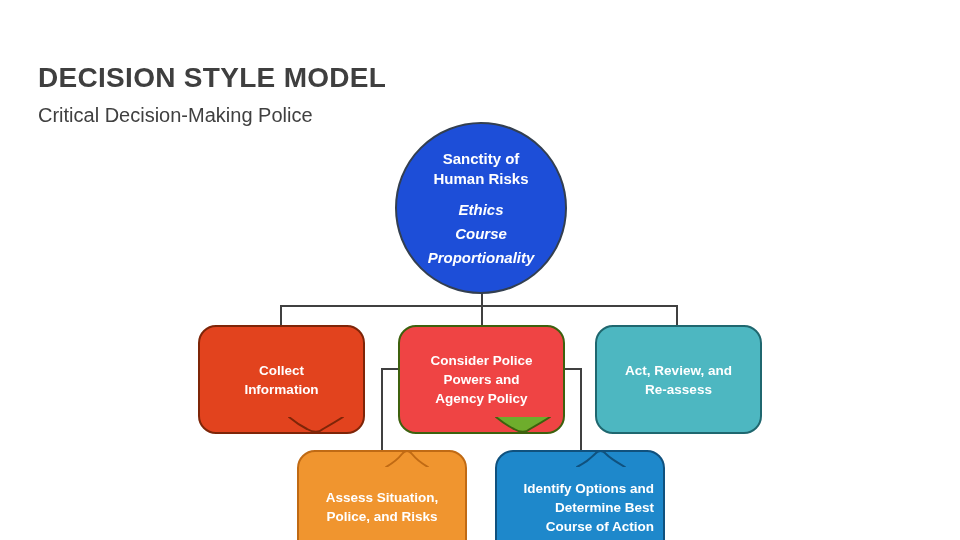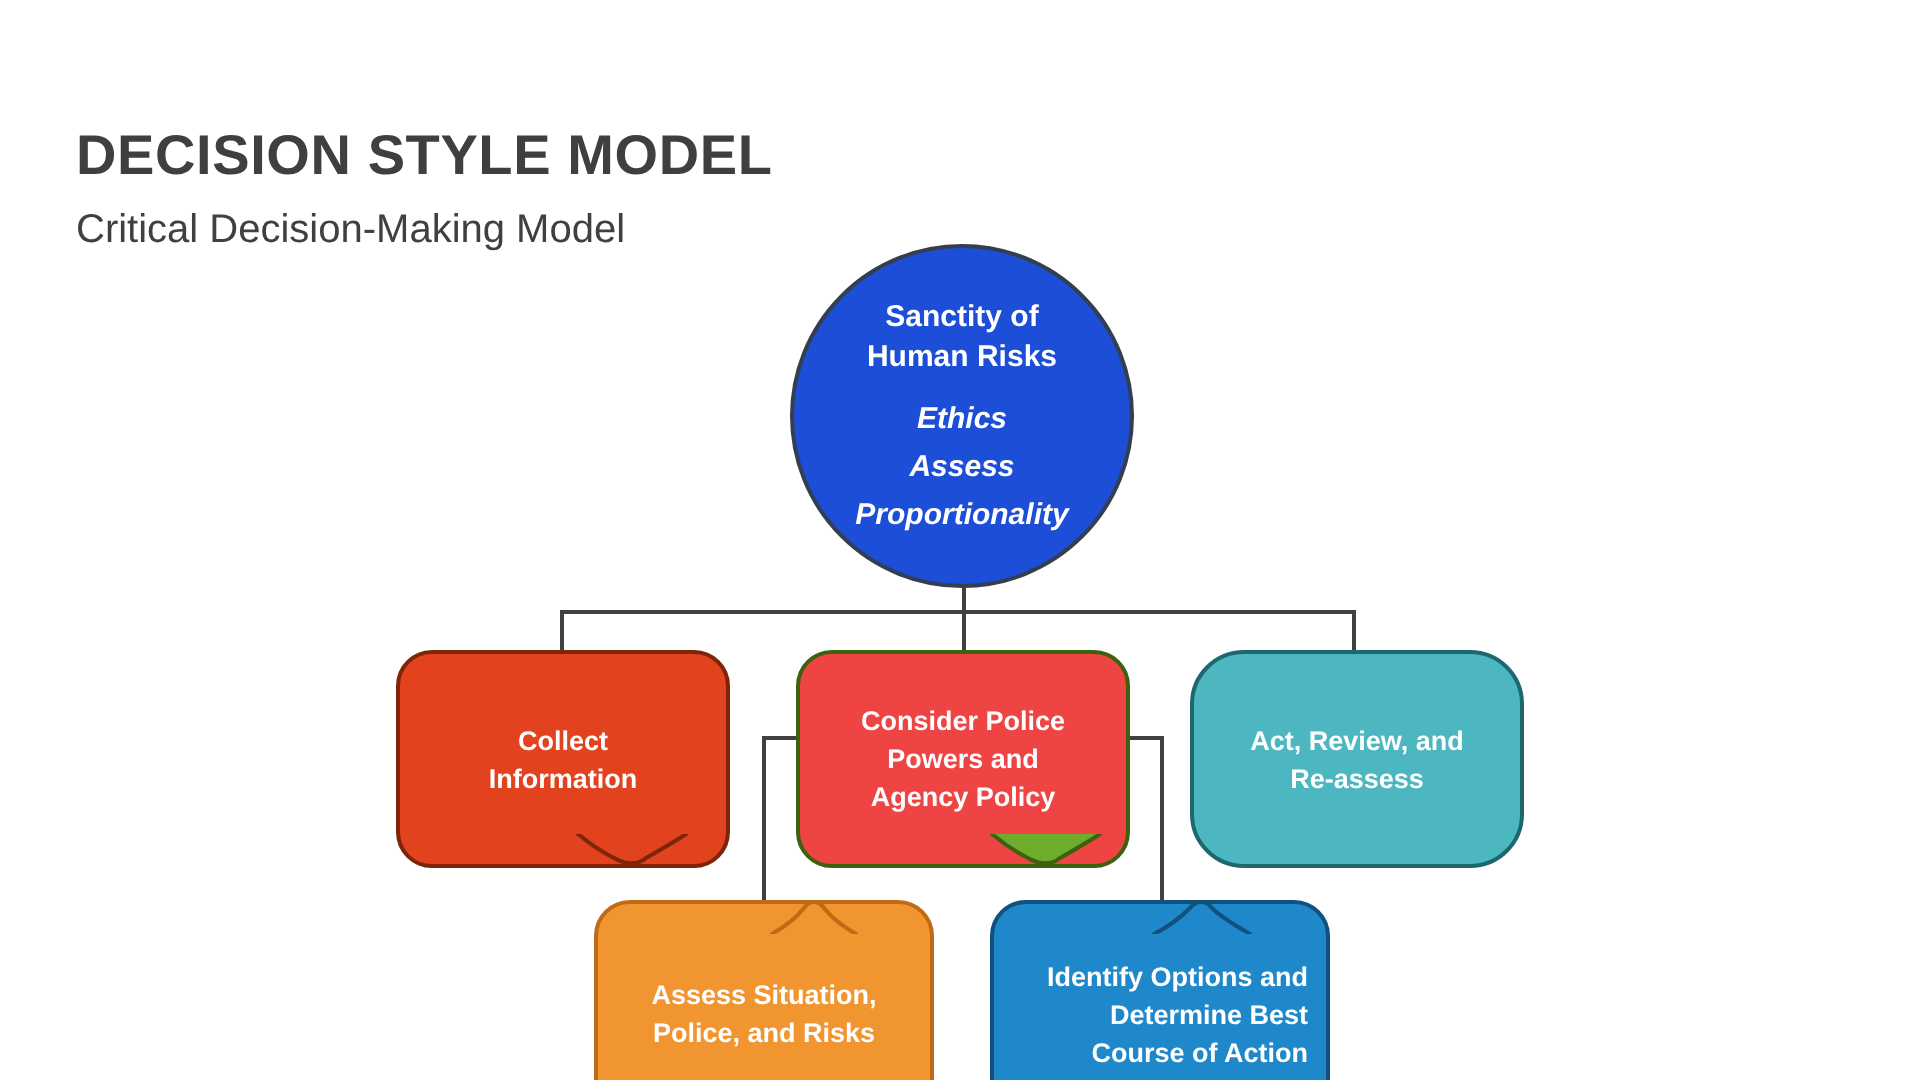--- a/index.html
+++ b/index.html
@@ -41,59 +41,59 @@
   .tail-down{top:100%;margin-top:-15px;}
   .tail-up{bottom:100%;margin-bottom:-15px;}
   .tail path{stroke-width:2;stroke-linejoin:round;stroke-linecap:round;}
 </style>
 </head>
 <body>
 
 <div class="stage">
 
   <div class="title">DECISION STYLE MODEL</div>
-  <div class="subtitle">Critical Decision-Making Model</div>
+  <div class="subtitle">Critical Decision-Making Police</div>
 
   <svg class="connector-layer" viewBox="0 0 960 540" xmlns="http://www.w3.org/2000/svg">
     <g stroke-width="2" fill="none" stroke="#404040">
       <path d="M482 240 L482 260"></path>
       <path d="M281 260 L677 260"></path>
       <path d="M281 259 L281 281"></path>
       <path d="M482 259 L482 281"></path>
       <path d="M677 259 L677 281"></path>
       <path d="M398 323 L382 323 L382 404"></path>
       <path d="M565 323 L581 323 L581 404"></path>
     </g>
   </svg>
 
   <div class="circle" style="background-color: #1d4ed8; border-color: rgb(51, 63, 80);">
     <div class="circle-title">
       <div>Sanctity of</div>
       <div>Human Risks</div>
     </div>
     <div class="circle-value">Ethics</div>
-    <div class="circle-value">Assess</div>
+    <div class="circle-value">Course</div>
     <div class="circle-value">Proportionality</div>
   </div>
 
   <div class="bubble row-top box-collect" style="background-color: rgb(226, 67, 30); border-color: rgb(126, 37, 8);">
     <span>Collect Information</span>
     <svg class="tail tail-down" style="left:88px;" width="56" height="18">
       <path d="M1 0 C7 5, 13 9, 19 12 C25 15.5, 31 15.5, 35 12 C42 8, 49 4, 55 0" fill="#E2431E" stroke="#7E2508"></path>
     </svg>
   </div>
 
   <div class="bubble row-top box-consider" style="background-color: #ef4444; border-color: rgb(61, 97, 14); justify-content: flex-end;">
     <span>Consider Police Powers and Agency Policy</span>
     <svg class="tail tail-down" style="left:95px;" width="56" height="18">
       <path d="M1 0 C7 5, 13 9, 19 12 C25 15.5, 31 15.5, 35 12 C42 8, 49 4, 55 0" fill="#6EAD2C" stroke="#3D610E"></path>
     </svg>
   </div>
 
-  <div class="bubble row-top box-act" style="background-color: rgb(77, 183, 193); border-color: rgb(31, 103, 111); border-radius: 27px;">
+  <div class="bubble row-top box-act" style="background-color: rgb(77, 183, 193); border-color: rgb(31, 103, 111);">
     <span>Act, Review, and Re-assess</span>
   </div>
 
   <div class="bubble row-bottom box-assess" style="background-color: rgb(240, 149, 47); border-color: rgb(192, 106, 20);">
     <span>Assess Situation, Police, and Risks</span>
     <svg class="tail tail-up" style="left:86px;" width="44" height="18">
       <path d="M1 18 C8 14, 13 10, 17 5 C20 1, 24 1, 27 5 C31 10, 36 14, 43 18" fill="#F0952F" stroke="#C06A14"></path>
     </svg>
   </div>
 

